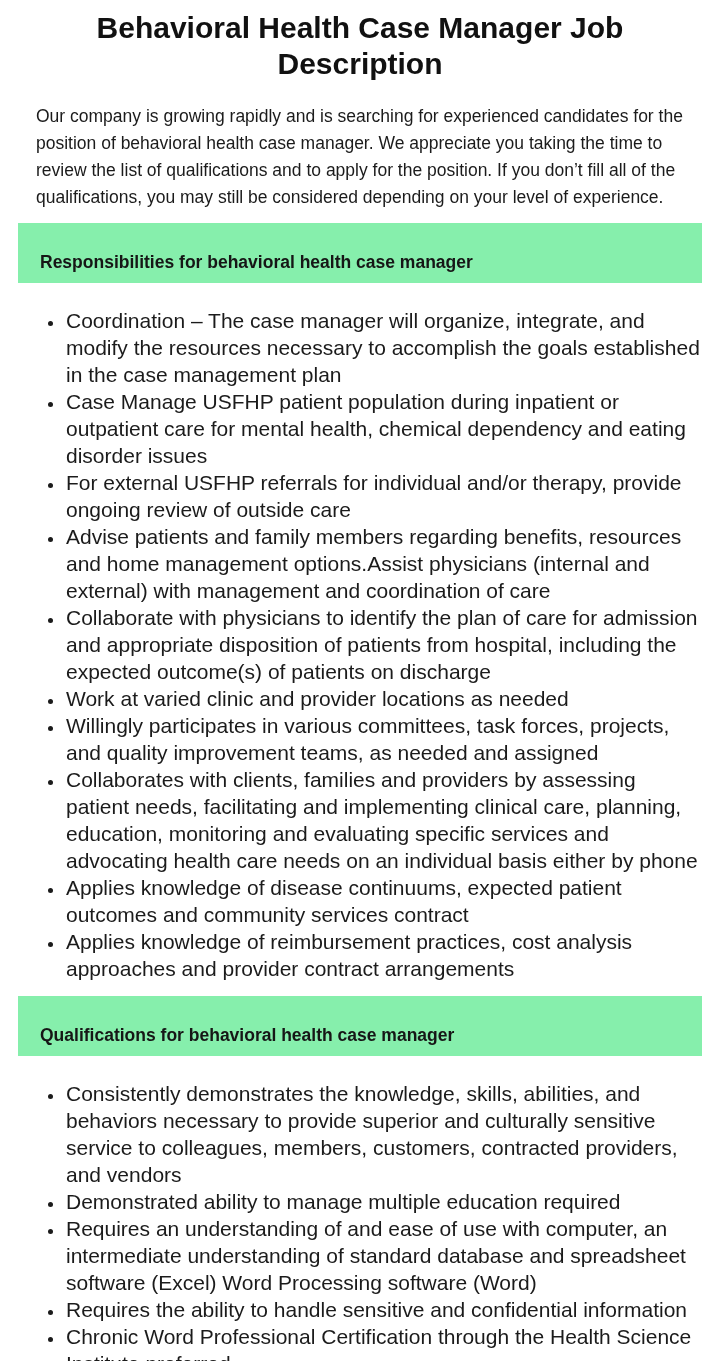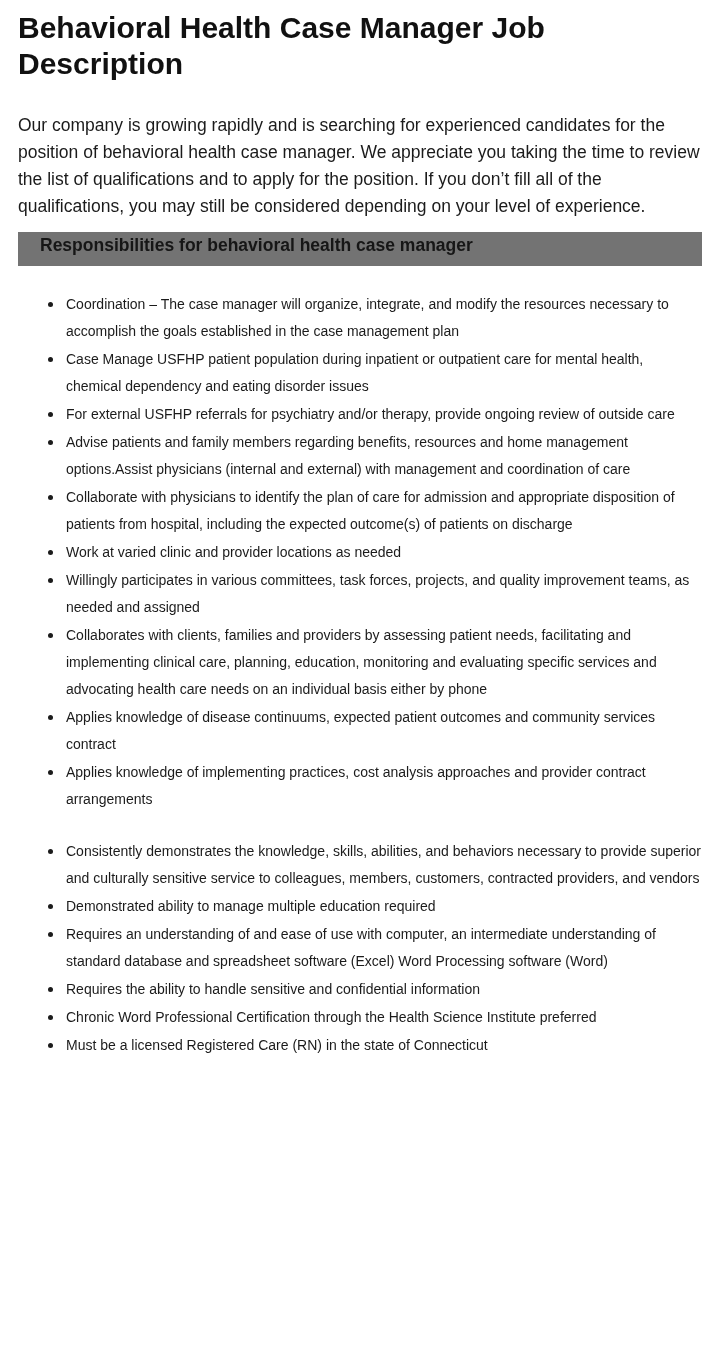--- a/index.html
+++ b/index.html
@@ -14,45 +14,45 @@
     margin: 0 auto;
     padding: 0 18px 20px 18px;
     background: #ffffff;
     color: #1b1b1b;
     font-family: "Liberation Sans", "DejaVu Sans", sans-serif;
   }
   .page-title {
     font-size: 30px;
     line-height: 36px;
     font-weight: 700;
-    text-align: left;
-    margin: 10px 0 30px 0;
+    text-align: center;
+    margin: 10px 0 21px 0;
     color: #111111;
   }
   .intro {
     font-size: 17.5px;
     line-height: 27px;
-    margin: 0 0 12px 0;
+    margin: 0 0 12px 18px;
   }
   .section-heading {
-    background: #737373;
+    background: #86efac;
     font-size: 17.5px;
     line-height: 20px;
     font-weight: 700;
-    padding: 3px 10px 11px 22px;
+    padding: 29px 10px 11px 22px;
     margin: 0;
     color: #161616;
   }
   ul.bullet-list {
     margin: 24px 0 14px 0;
     padding: 0 0 0 46px;
     list-style: disc outside;
   }
   ul.bullet-list li {
-    font-size: 14px;
+    font-size: 21px;
     line-height: 27px;
     padding-left: 2px;
   }
   ul.bullet-list li::marker {
     font-size: 15px;
     color: #1b1b1b;
   }
 </style>
 </head>
 <body>
@@ -61,30 +61,31 @@
 
   <h1 class="page-title">Behavioral Health Case Manager Job Description</h1>
 
   <p class="intro">Our company is growing rapidly and is searching for experienced candidates for the position of behavioral health case manager. We appreciate you taking the time to review the list of qualifications and to apply for the position. If you don’t fill all of the qualifications, you may still be considered depending on your level of experience.</p>
 
   <h2 class="section-heading">Responsibilities for behavioral health case manager</h2>
 
   <ul class="bullet-list">
     <li>Coordination – The case manager will organize, integrate, and modify the resources necessary to accomplish the goals established in the case management plan</li>
     <li>Case Manage USFHP patient population during inpatient or outpatient care for mental health, chemical dependency and eating disorder issues</li>
-    <li>For external USFHP referrals for psychiatry and/or therapy, provide ongoing review of outside care</li>
+    <li>For external USFHP referrals for individual and/or therapy, provide ongoing review of outside care</li>
     <li>Advise patients and family members regarding benefits, resources and home management options.Assist physicians (internal and external) with management and coordination of care</li>
     <li>Collaborate with physicians to identify the plan of care for admission and appropriate disposition of patients from hospital, including the expected outcome(s) of patients on discharge</li>
     <li>Work at varied clinic and provider locations as needed</li>
     <li>Willingly participates in various committees, task forces, projects, and quality improvement teams, as needed and assigned</li>
     <li>Collaborates with clients, families and providers by assessing patient needs, facilitating and implementing clinical care, planning, education, monitoring and evaluating specific services and advocating health care needs on an individual basis either by phone</li>
     <li>Applies knowledge of disease continuums, expected patient outcomes and community services contract</li>
-    <li>Applies knowledge of implementing practices, cost analysis approaches and provider contract arrangements</li>
+    <li>Applies knowledge of reimbursement practices, cost analysis approaches and provider contract arrangements</li>
   </ul>
 
+  <h2 class="section-heading">Qualifications for behavioral health case manager</h2>
 
   <ul class="bullet-list">
     <li>Consistently demonstrates the knowledge, skills, abilities, and behaviors necessary to provide superior and culturally sensitive service to colleagues, members, customers, contracted providers, and vendors</li>
     <li>Demonstrated ability to manage multiple education required</li>
     <li>Requires an understanding of and ease of use with computer, an intermediate understanding of standard database and spreadsheet software (Excel) Word Processing software (Word)</li>
     <li>Requires the ability to handle sensitive and confidential information</li>
     <li>Chronic Word Professional Certification through the Health Science Institute preferred</li>
     <li>Must be a licensed Registered Care (RN) in the state of Connecticut</li>
   </ul>
 

